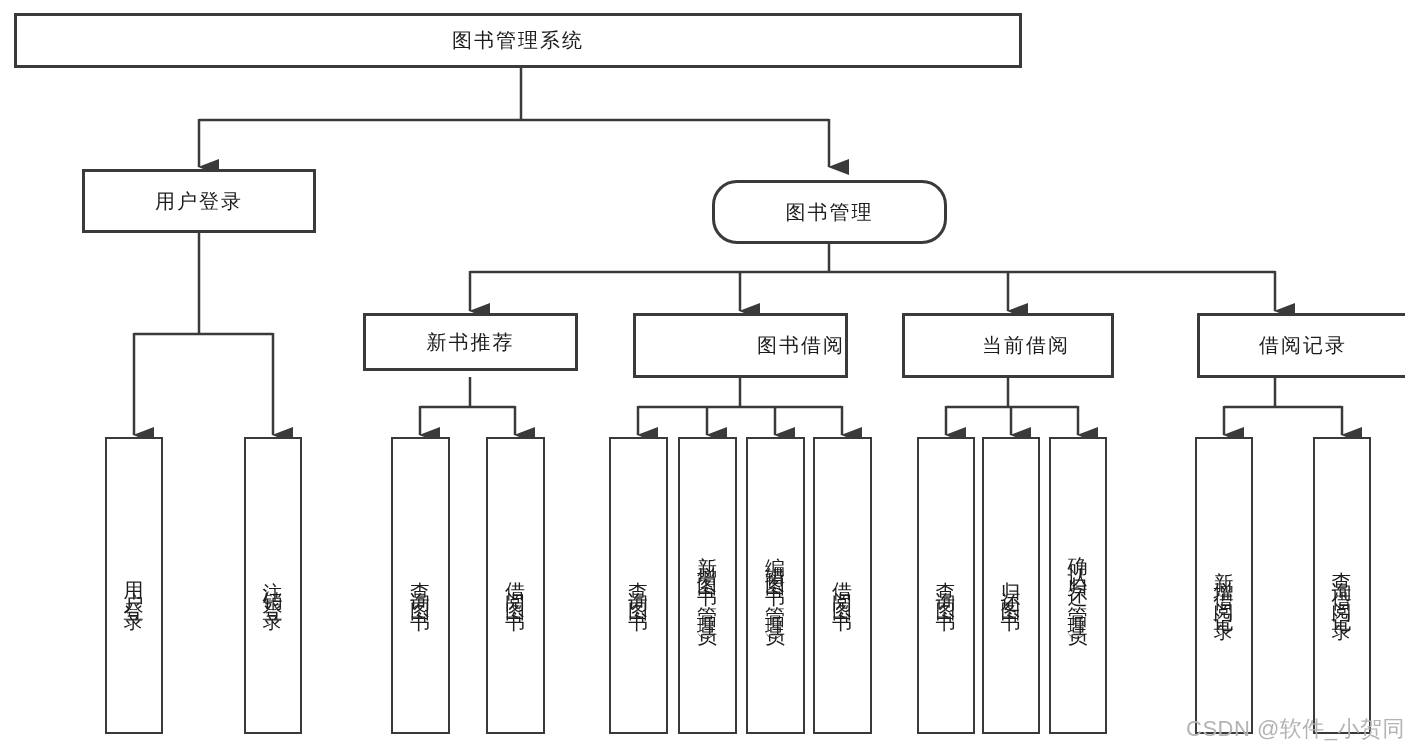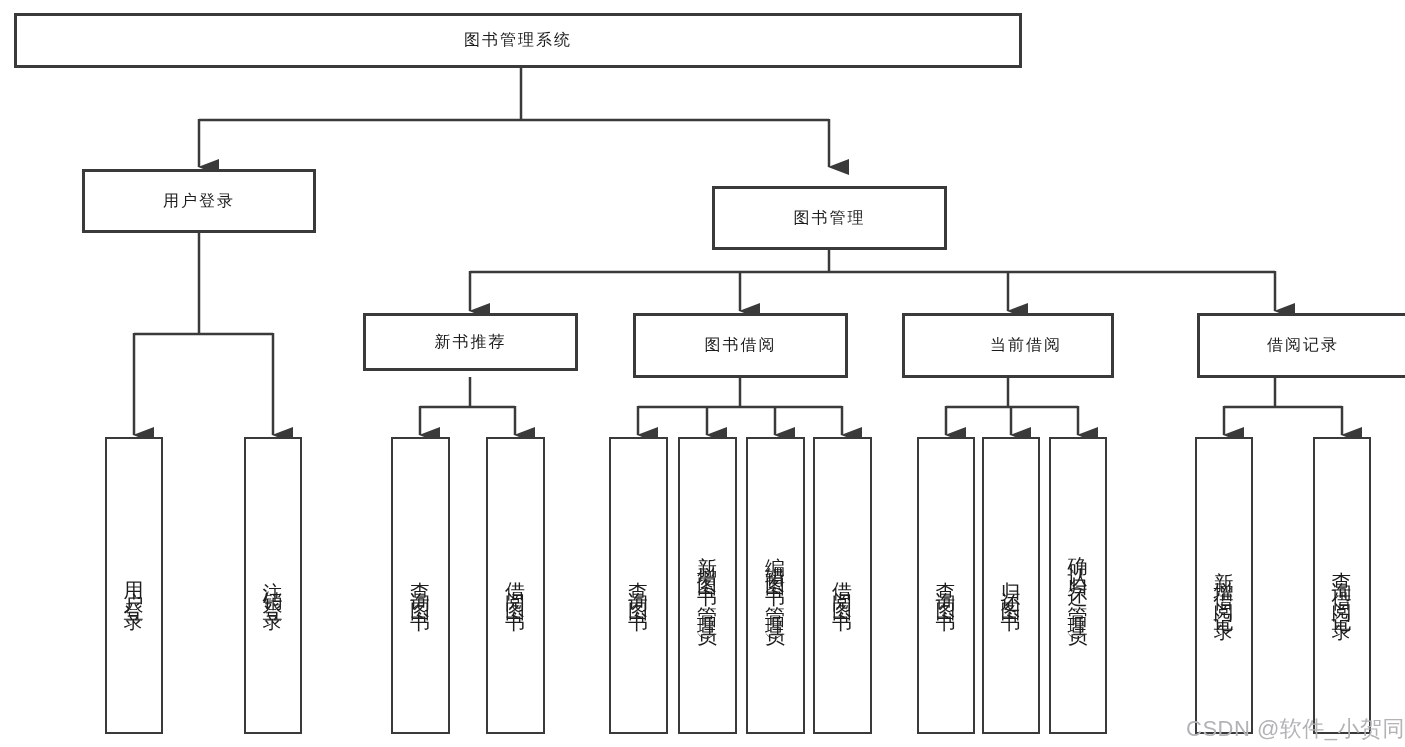--- a/index.html
+++ b/index.html
@@ -21,21 +21,21 @@
     position: absolute;
     box-sizing: border-box;
     background: #ffffff;
     border: 3px solid #3a3a3a;
     display: flex;
     align-items: center;
     justify-content: center;
     color: #1c1c1c;
   }
   .node.h span {
-    font-size: 16px;
+    font-size: 20px;
     letter-spacing: 2px;
     white-space: nowrap;
   }
   .node.leaf { border-width: 2.5px; }
   .node.v span {
     writing-mode: vertical-rl;
     text-orientation: mixed;
     font-size: 20px;
     letter-spacing: 10px;
     line-height: 1;
@@ -105,28 +105,28 @@
     </g>
   </svg>
 
   <div class="node h" style="left:14px; top:13px; width:1008px; height:55px;">
     <span>图书管理系统</span>
   </div>
 
   <div class="node h" style="left:82px; top:169px; width:234px; height:64px;">
     <span>用户登录</span>
   </div>
-  <div class="node h" style="left:712px; top:186px; width:235px; height:64px;">
+  <div class="node h" style="left:712px; top:180px; width:235px; height:64px;border-radius:25px;">
     <span>图书管理</span>
   </div>
 
   <div class="node h" style="left:363px; top:313px; width:215px; height:58px;">
     <span>新书推荐</span>
   </div>
-  <div class="node h" style="left:633px; top:313px; width:215px; height:65px;">
+  <div class="node h" style="left:633px; top:313px; width:215px; height:65px;justify-content:flex-end;">
     <span>图书借阅</span>
   </div>
   <div class="node h" style="left:902px; top:313px; width:212px; height:65px;padding-left:36px;">
     <span>当前借阅</span>
   </div>
   <div class="node h" style="left:1169px; top:313px; width:212px; height:65px;margin-left:28px;">
     <span>借阅记录</span>
   </div>
 
   <div class="node v leaf" style="left:105px; top:437px; width:58px; height:297px;">

